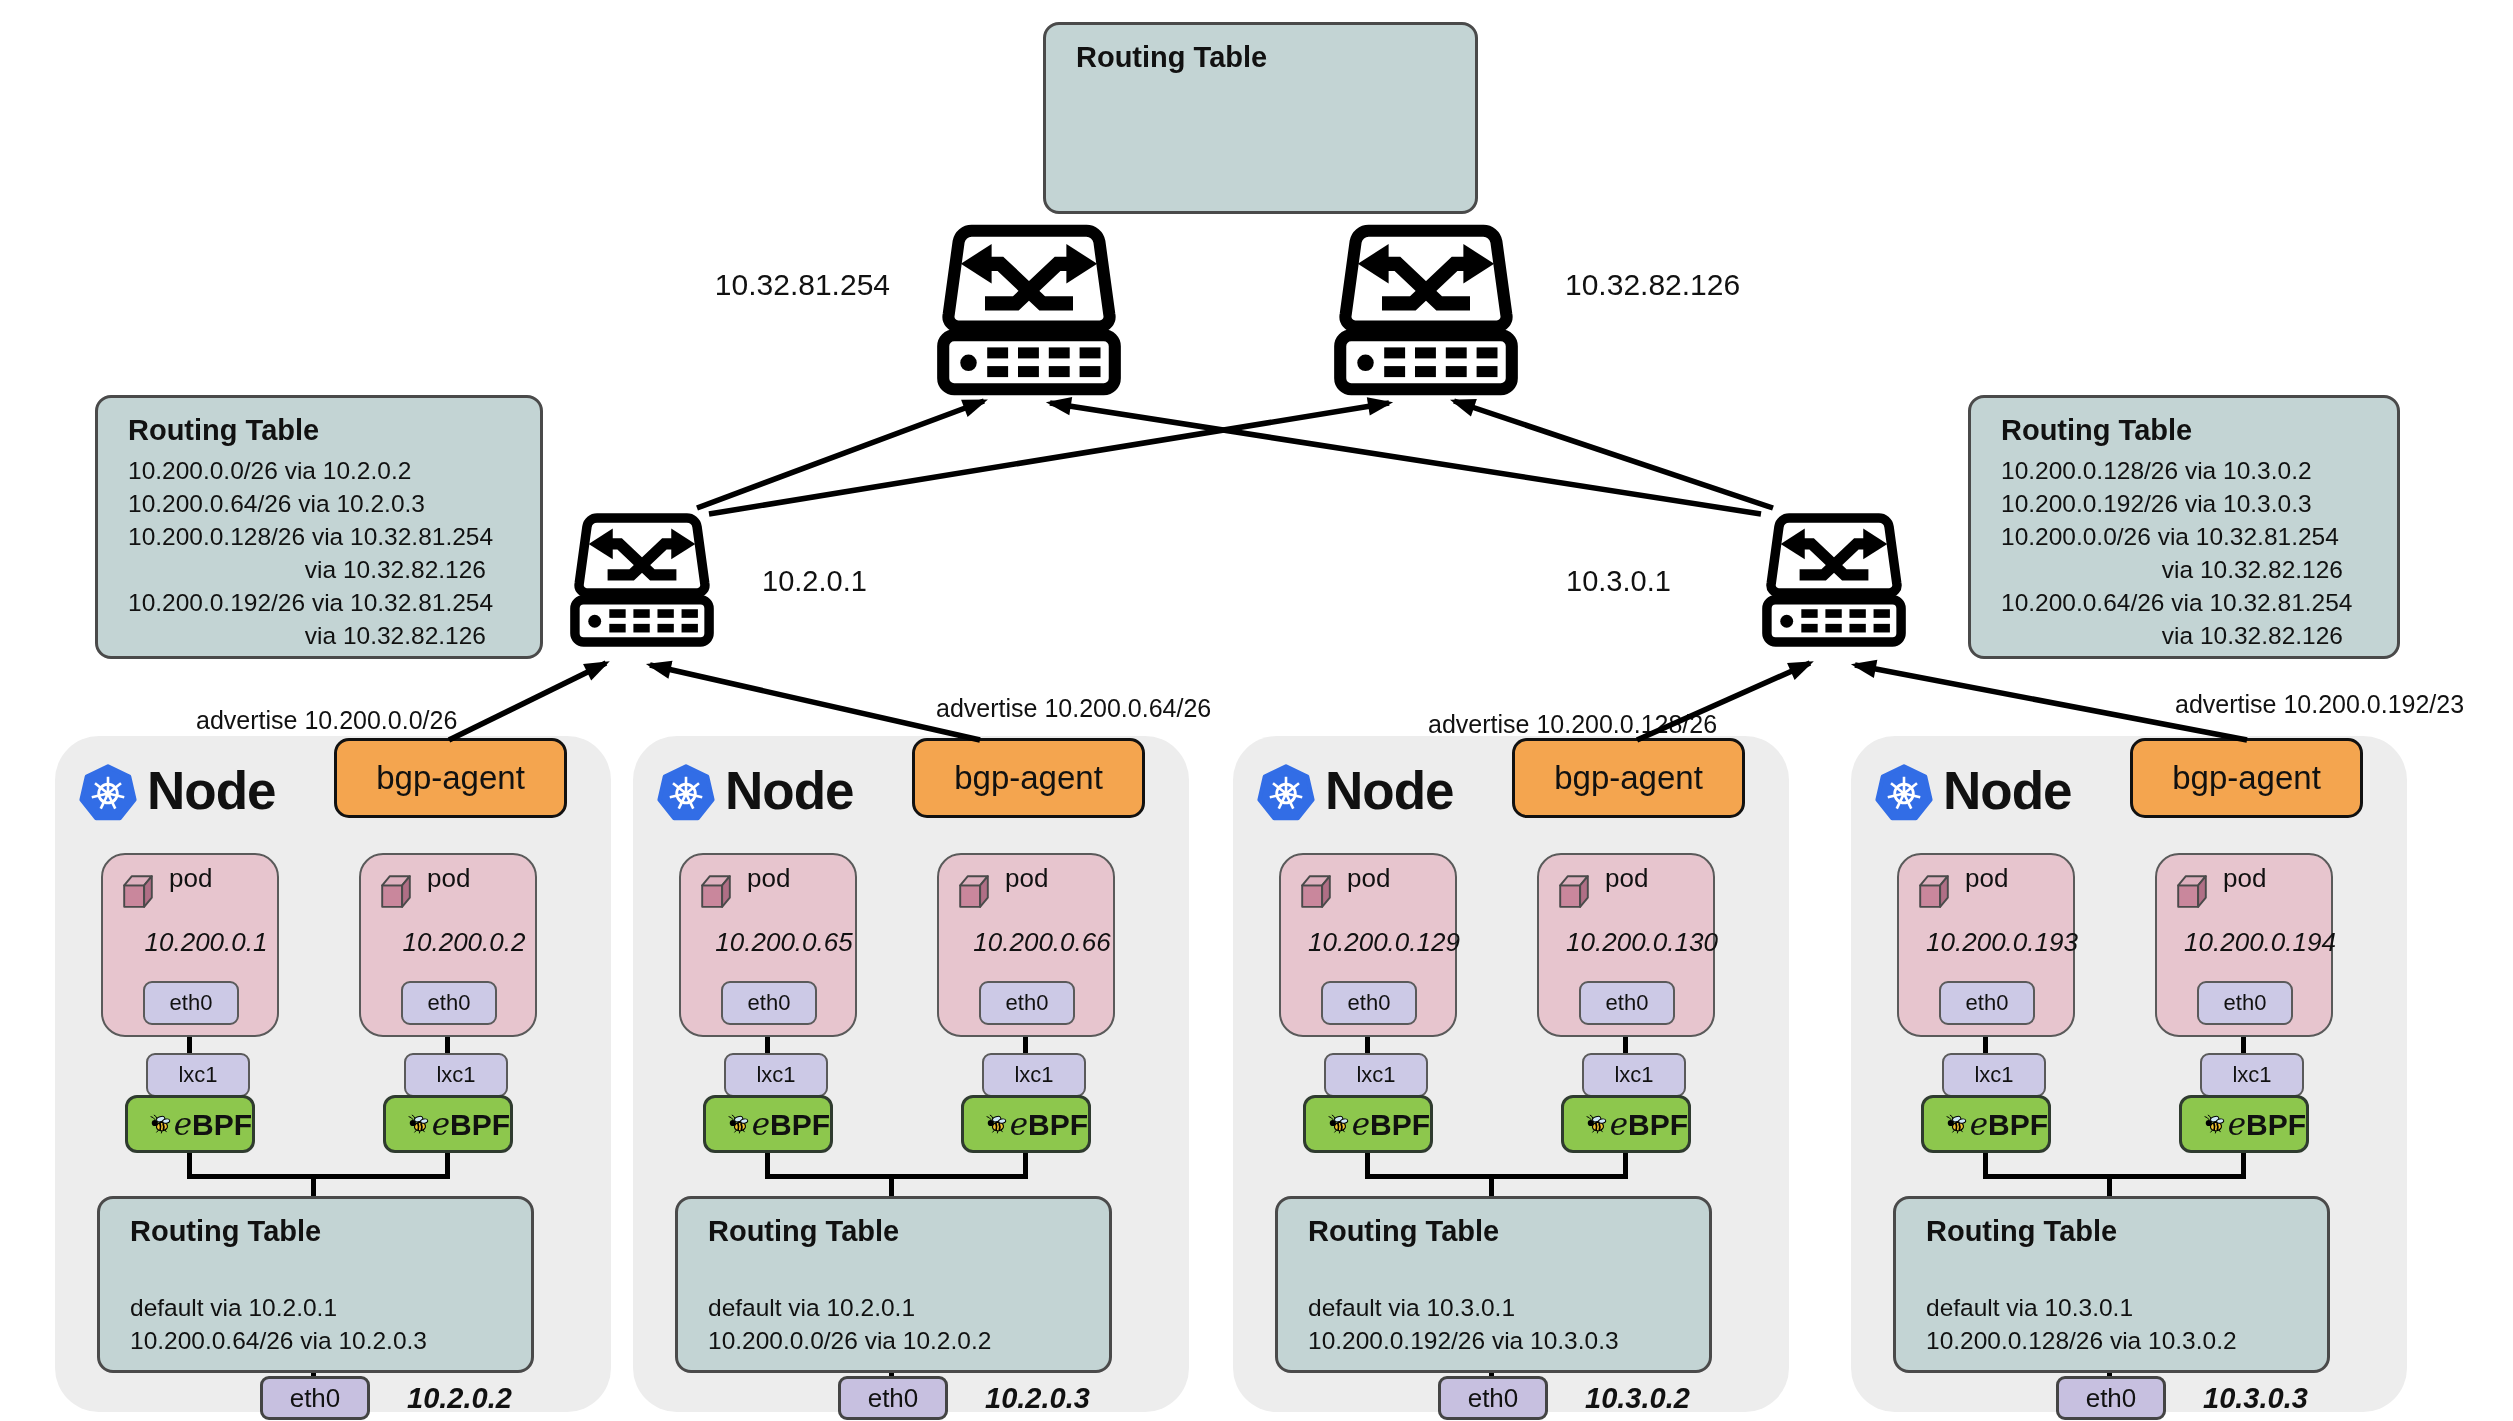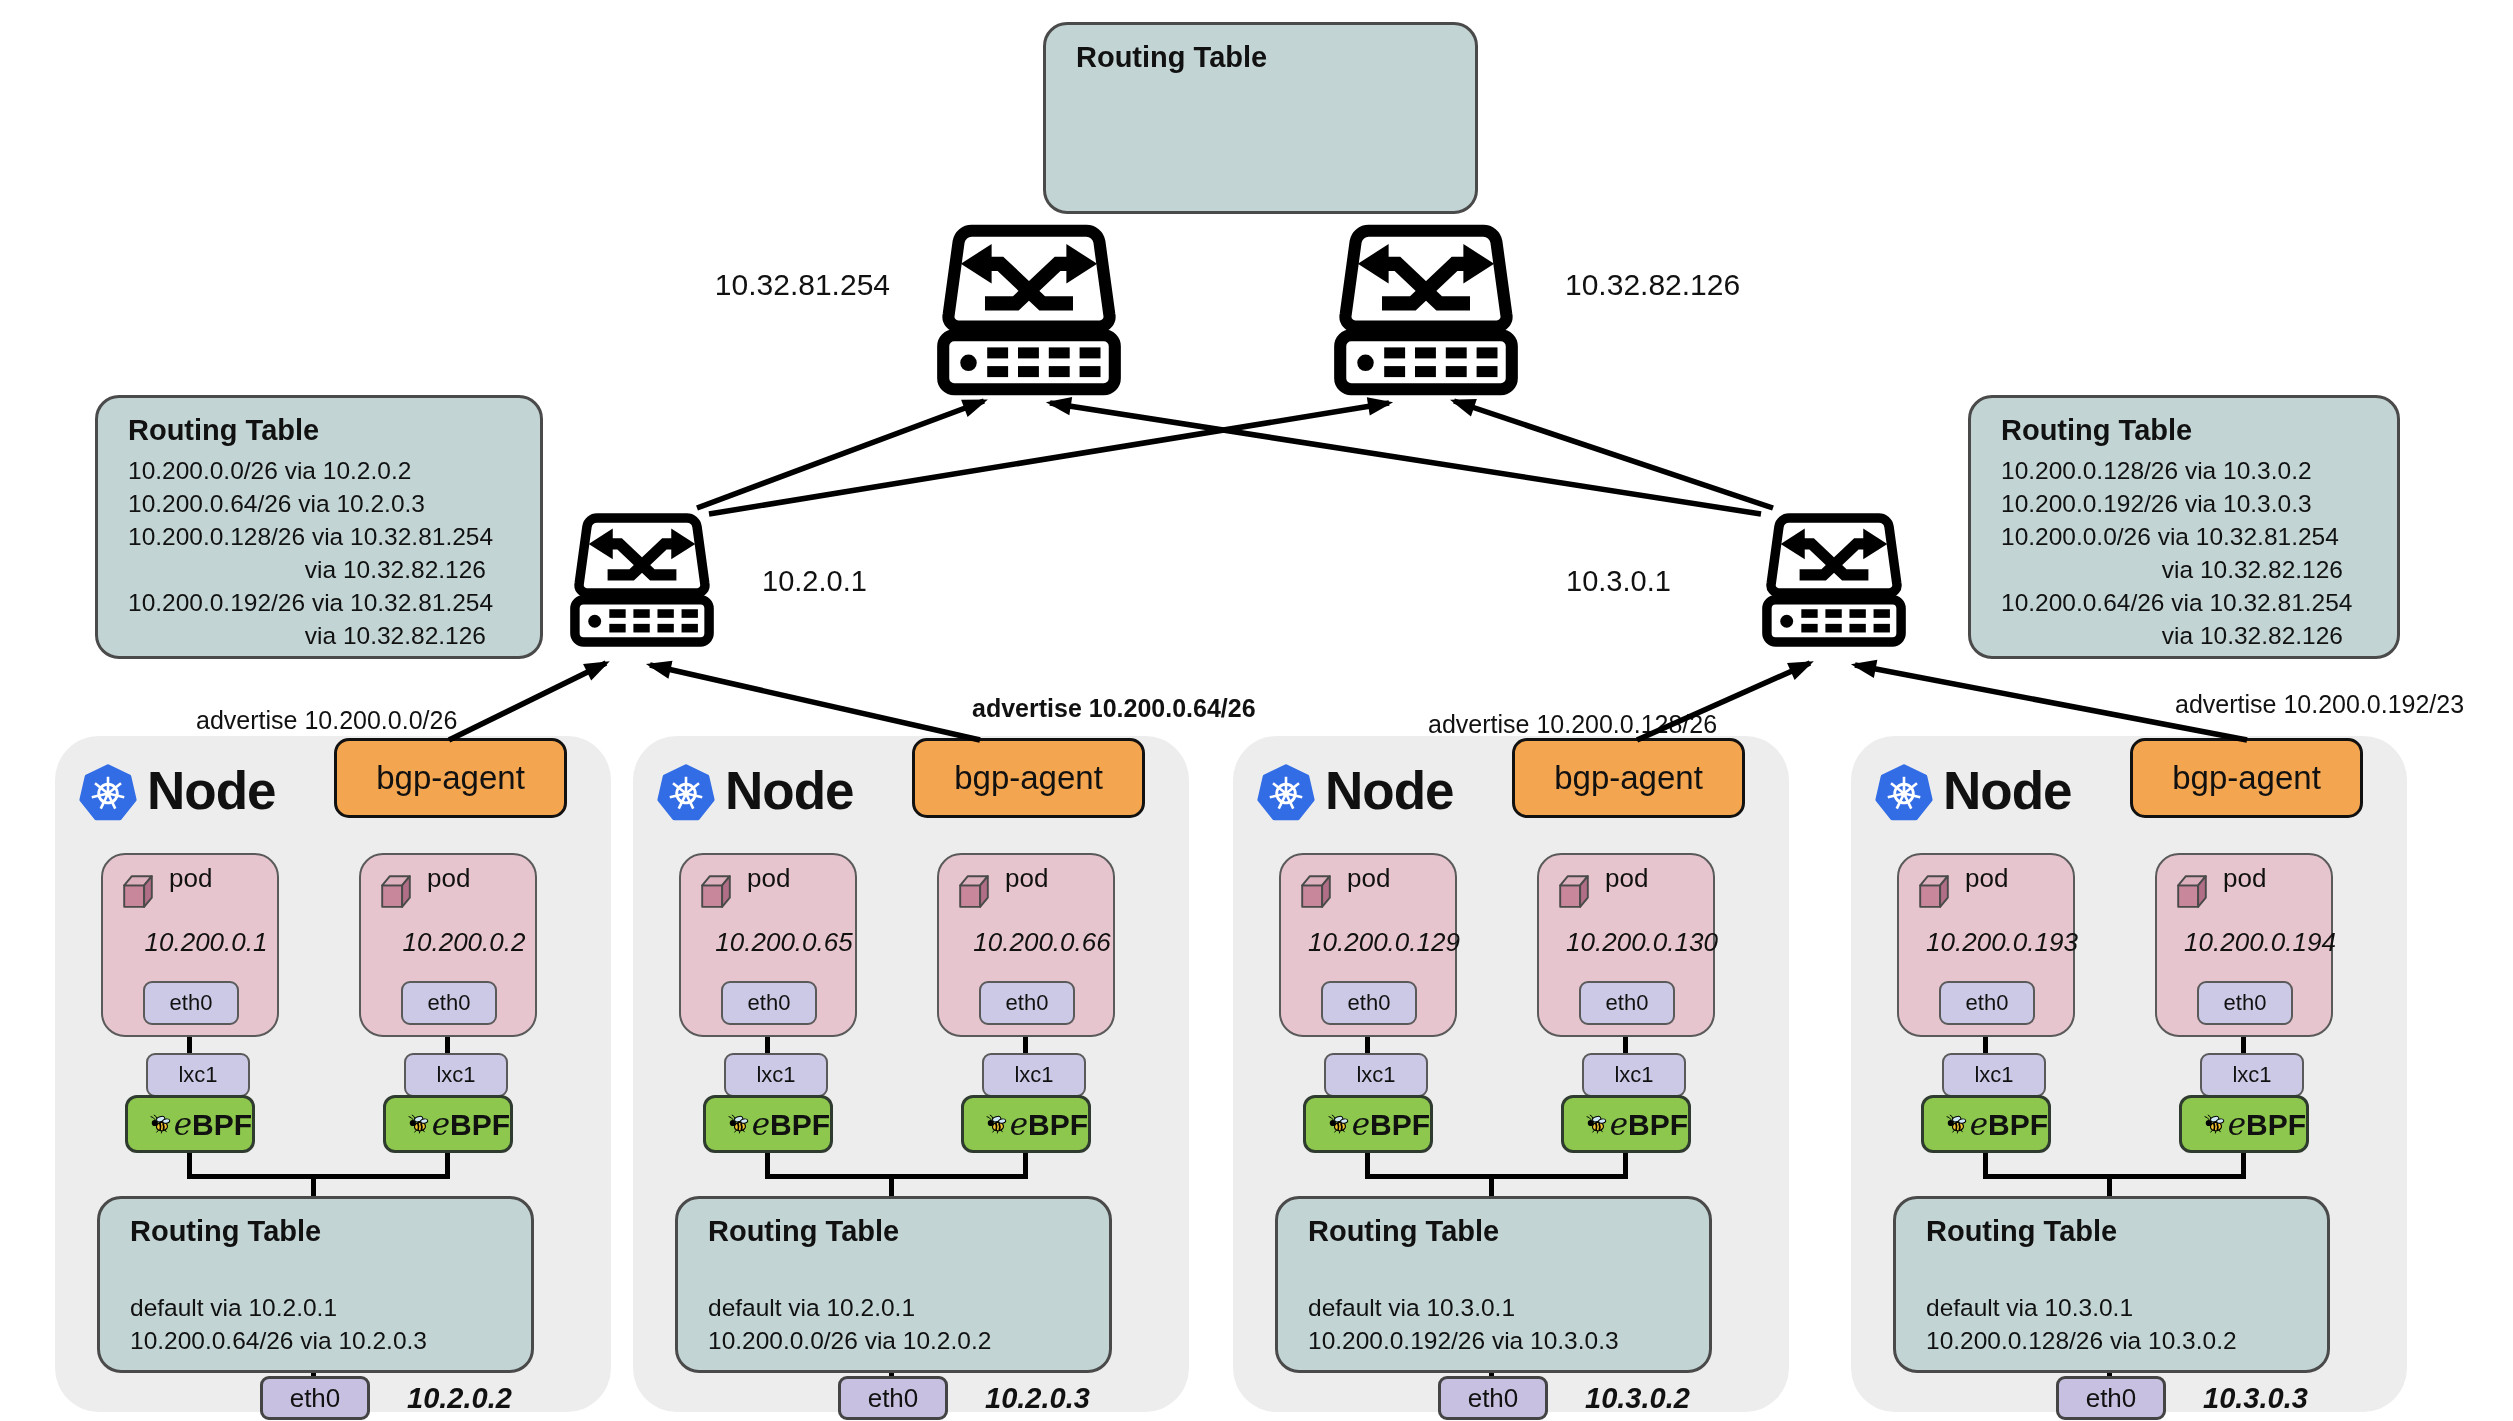--- a/index.html
+++ b/index.html
@@ -1,21 +1,21 @@
 <!DOCTYPE html>
 <html><head>
 <meta charset="utf-8">
 <style>
   html,body{margin:0;padding:0;background:#fff;}
   .stage{position:relative;width:2513px;height:1421px;background:#ffffff;
          font-family:"Liberation Sans",sans-serif;color:#111;overflow:hidden;}
   .abs{position:absolute;}
 
   
-  .rt{background:#c3d4d4;border:3px solid #4a4a4a;border-radius:24px;box-sizing:border-box;}
+  .rt{background:#c3d4d4;border:3px solid #4a4a4a;border-radius:16px;box-sizing:border-box;}
   .rt-title{position:absolute;left:30px;top:16px;font-weight:bold;font-size:29px;}
   .rt-lines{position:absolute;left:30px;right:26px;top:58px;}
   .rt-line{font-size:24.5px;line-height:33px;white-space:nowrap;}
   .rt-line.cont{text-align:right;padding-right:28px;}
   .em{font-style:italic;}
 
   
   .node{background:#ededed;border-radius:44px;width:556px;height:676px;top:736px;}
   .node-title{left:92px;top:24px;font-size:53px;font-weight:bold;letter-spacing:-1px;}
   .k8s{left:24px;top:28px;width:58px;height:58px;}
@@ -161,21 +161,21 @@
   </div>
   <div class="abs switch" style="left:1748px;top:500px;width:172px;height:160px;">
     <svg class="icon" viewBox="0 0 200 160">
         <use href="#switch-sym"></use>
       </svg>
   </div>
   <div class="abs sw-label" style="left:762px;top:565px;font-size:29px;">10.2.0.1</div>
   <div class="abs sw-label" style="left:1566px;top:565px;font-size:29px;">10.3.0.1</div>
 
   <div class="abs adv" style="left:196px;top:706px;">advertise 10.200.0.0/26</div>
-  <div class="abs adv" style="left:972px;top:694px;font-weight:bold;">advertise 10.200.0.64/26</div>
+  <div class="abs adv" style="left:936px;top:694px;">advertise 10.200.0.64/26</div>
   <div class="abs adv" style="left:1428px;top:710px;">advertise 10.200.0.128/26</div>
   <div class="abs adv" style="left:2175px;top:690px;">advertise 10.200.0.192/23</div>
 
   <div class="abs node" style="left:55px;">
     <div class="vline" style="left:132px;top:276px;height:104px;"></div>
     <div class="vline" style="left:390px;top:276px;height:104px;"></div>
     <div class="vline" style="left:132px;top:415px;height:28px;"></div>
     <div class="vline" style="left:390px;top:415px;height:28px;"></div>
     <div class="hline" style="left:132px;top:438px;width:263px;"></div>
     <div class="vline" style="left:256px;top:438px;height:25px;"></div>

